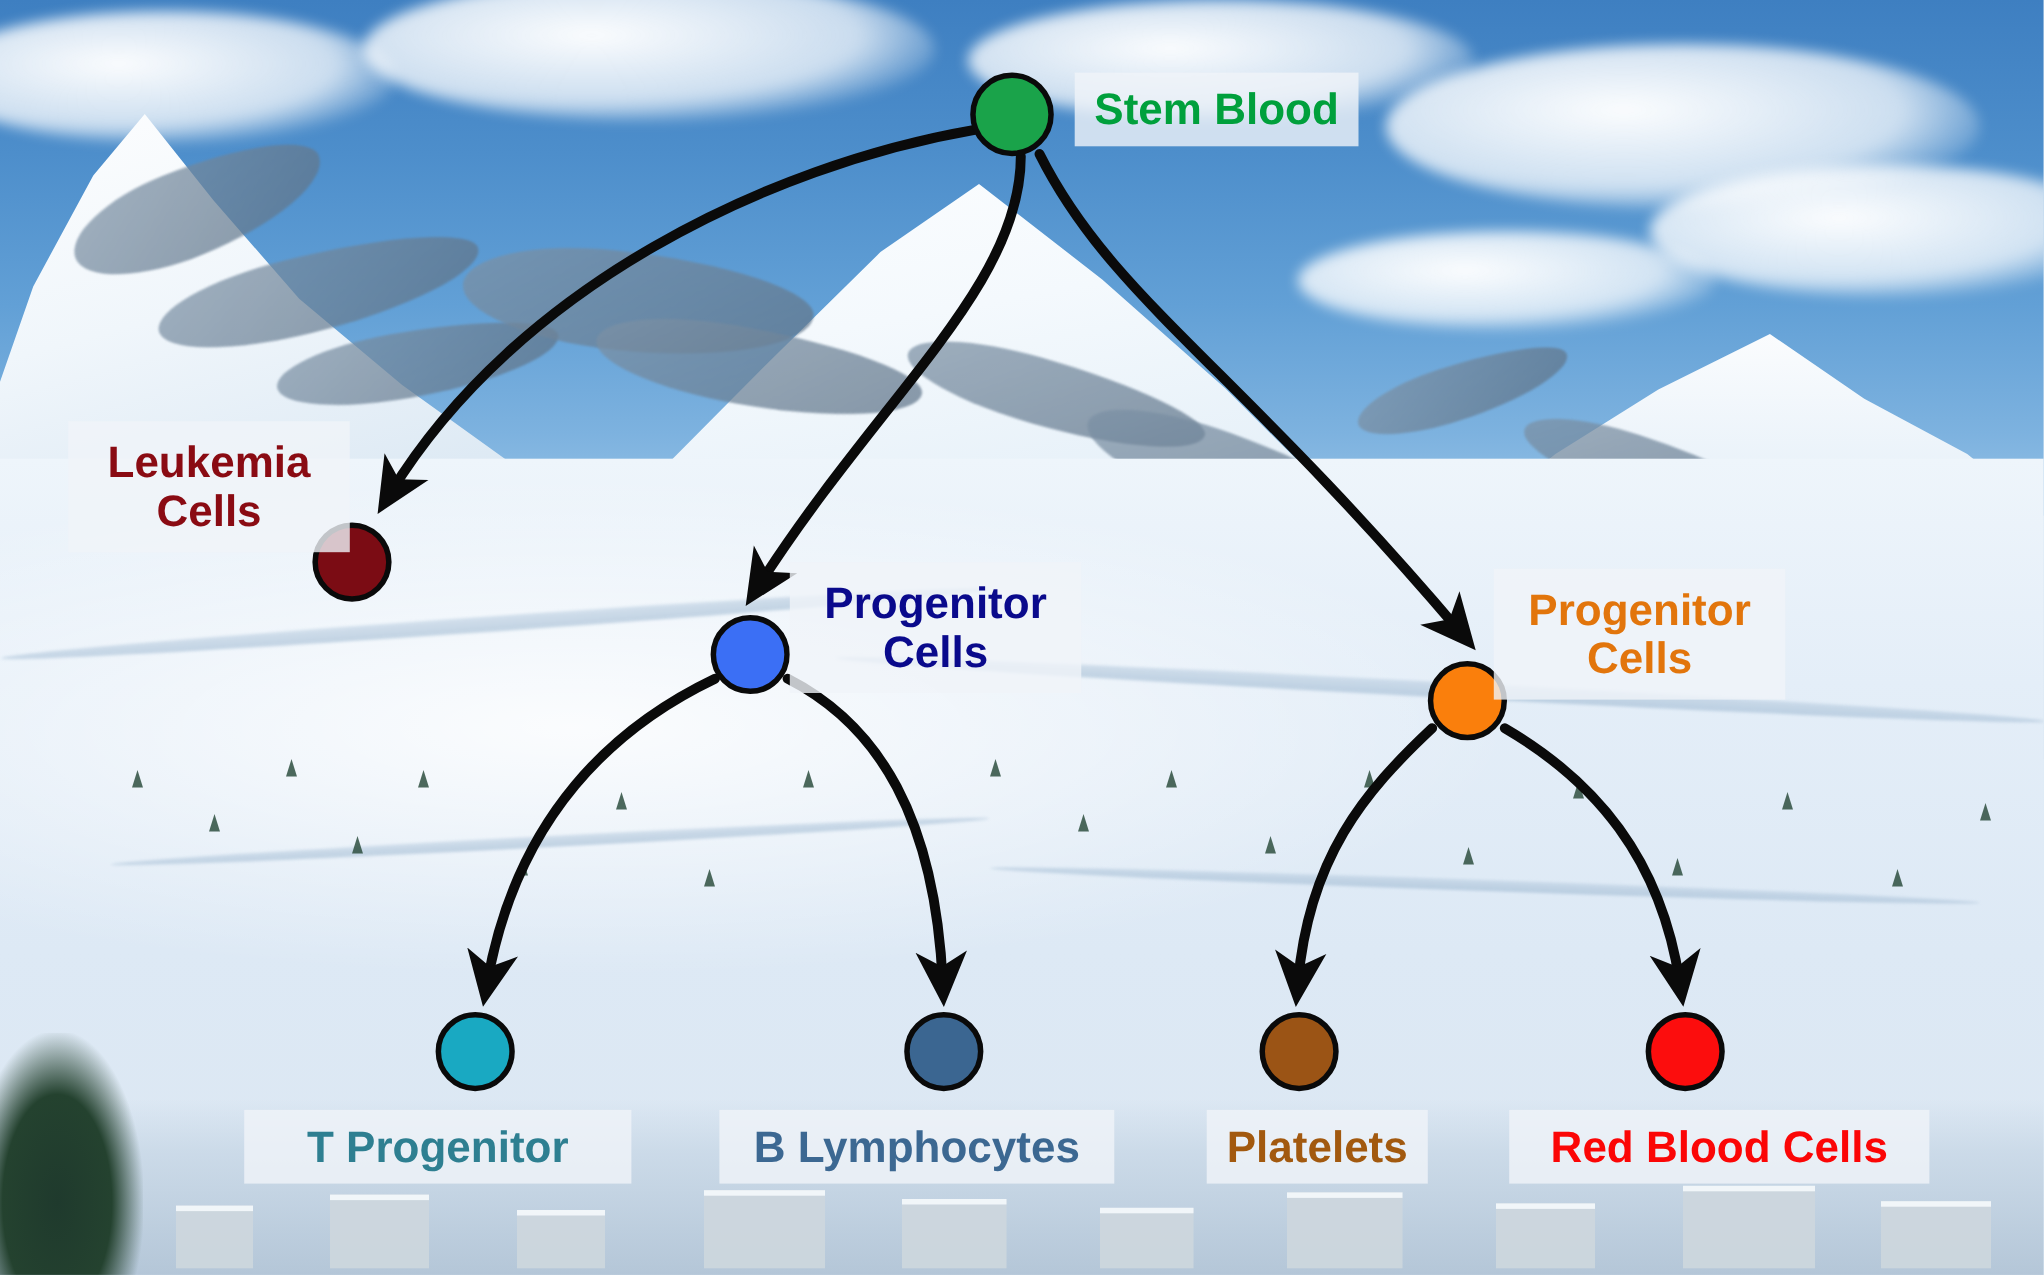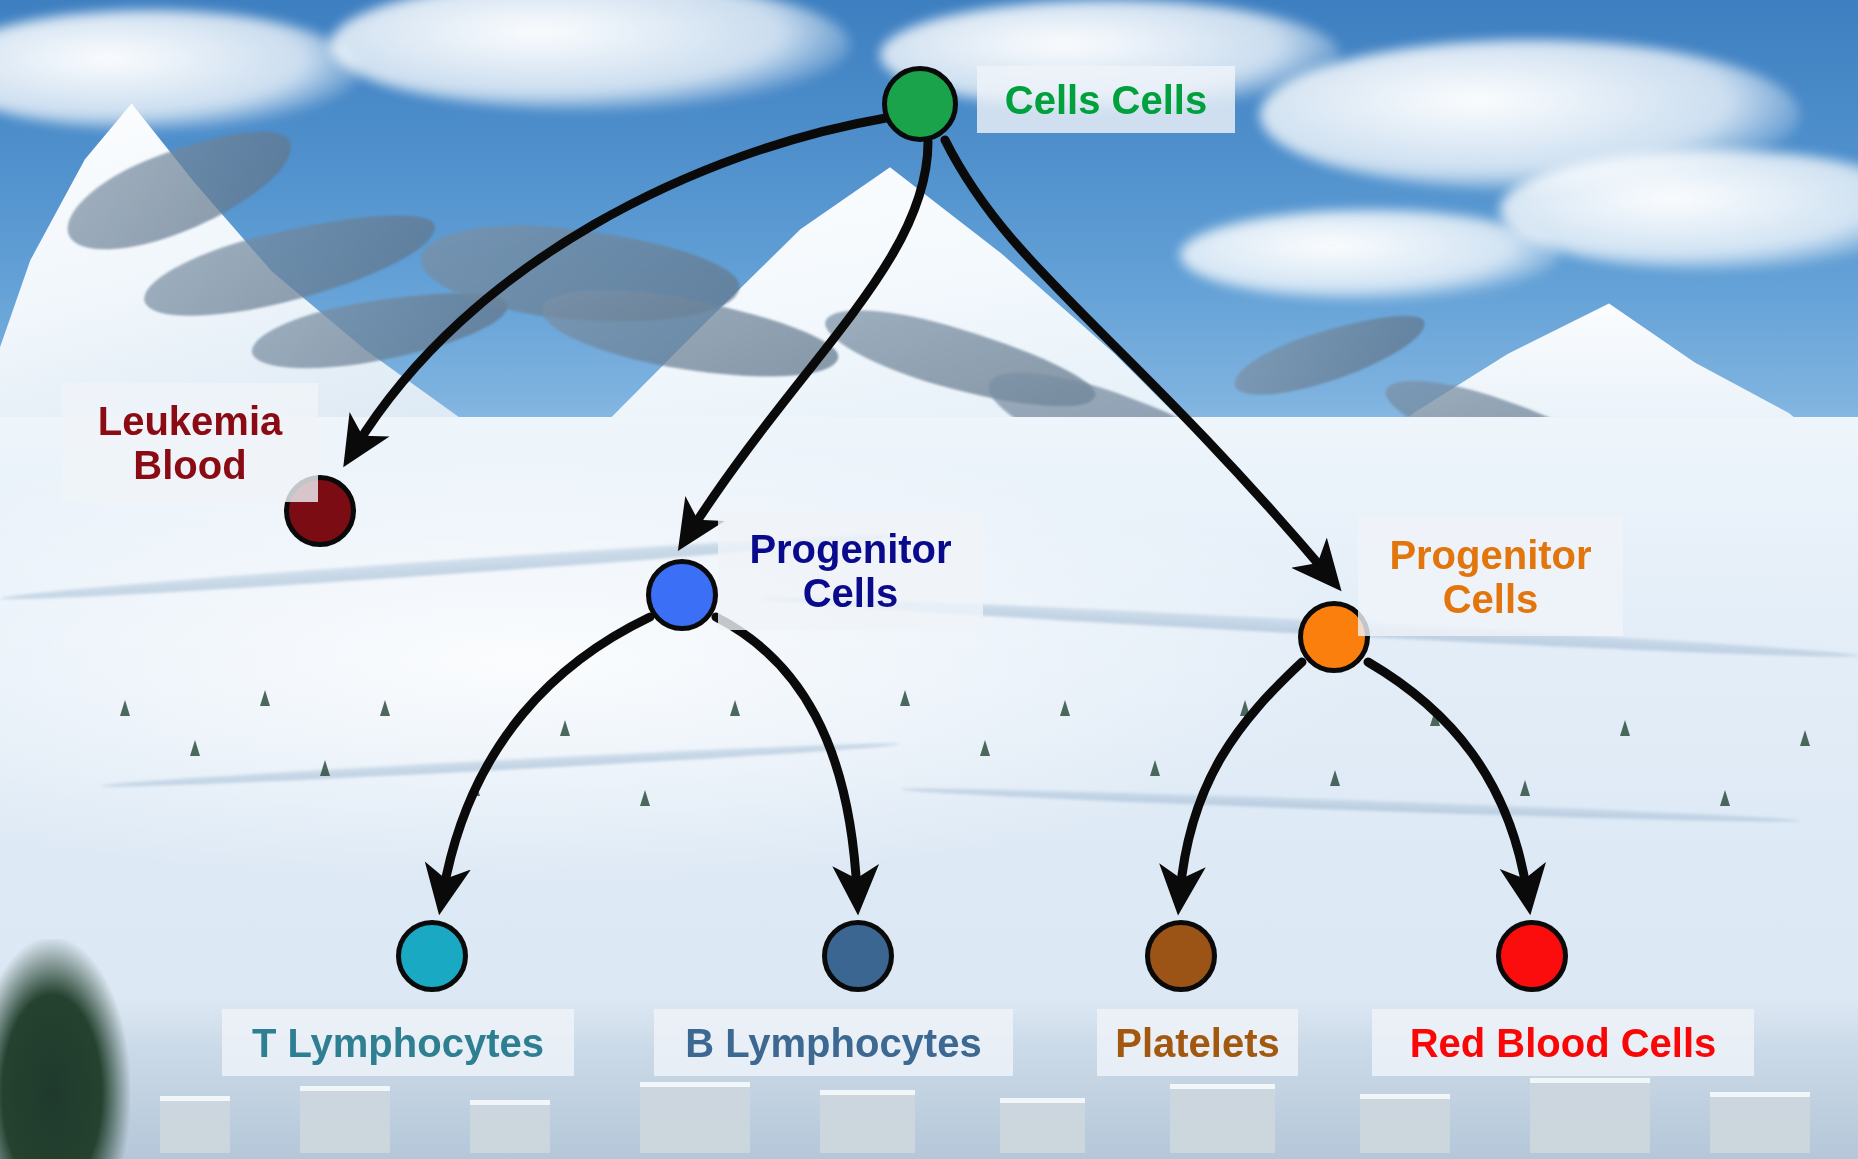--- a/index.html
+++ b/index.html
@@ -209,32 +209,32 @@
         <path d="M 945,140 C 1010,270 1120,330 1327,574"></path>
         <path d="M 650,617 C 560,660 470,740 443,893"></path>
         <path d="M 716,617 C 800,660 850,745 857,893"></path>
         <path d="M 1302,662 C 1240,720 1190,780 1180,893"></path>
         <path d="M 1368,662 C 1450,710 1510,780 1527,893"></path>
       </g>
   </svg>
 
   <div id="nodes-layer">
       <div class="node" style="left: 920px; top: 104px; width: 76px; height: 76px; background: rgb(26, 163, 74);"></div>
-      <div class="label center" style="left: 977px; top: 66px; width: 258px; min-height: 67px; color: rgb(0, 160, 60); font-size: 40px; display: flex; align-items: center; justify-content: center;">Cells Cells</div>
+      <div class="label center" style="left: 977px; top: 66px; width: 258px; min-height: 67px; color: rgb(0, 160, 60); font-size: 40px; display: flex; align-items: center; justify-content: center;">Stem Blood</div>
       <div class="node" style="left: 320px; top: 511px; width: 72px; height: 72px; background: rgb(123, 12, 20);"></div>
       <div class="label center" style="left: 62px; top: 383px; width: 256px; min-height: 119px; color: rgb(138, 11, 19); font-size: 40px; display: flex; align-items: center; justify-content: center;">Leukemia
-Blood</div>
+Cells</div>
       <div class="node" style="left: 682px; top: 595px; width: 72px; height: 72px; background: rgb(59, 111, 245);"></div>
       <div class="label center" style="left: 718px; top: 511px; width: 265px; min-height: 119px; color: rgb(10, 10, 140); font-size: 40px; display: flex; align-items: center; justify-content: center;">Progenitor
 Cells</div>
       <div class="node" style="left: 1334px; top: 637px; width: 72px; height: 72px; background: rgb(250, 127, 12);"></div>
       <div class="label center" style="left: 1358px; top: 517px; width: 265px; min-height: 119px; color: rgb(226, 117, 12); font-size: 40px; display: flex; align-items: center; justify-content: center;">Progenitor
 Cells</div>
       <div class="node" style="left: 432px; top: 956px; width: 72px; height: 72px; background: rgb(25, 169, 194);"></div>
-      <div class="label center" style="left: 222px; top: 1009px; width: 352px; min-height: 67px; color: rgb(46, 127, 145); font-size: 40px; display: flex; align-items: center; justify-content: center;">T Lymphocytes</div>
+      <div class="label center" style="left: 222px; top: 1009px; width: 352px; min-height: 67px; color: rgb(46, 127, 145); font-size: 40px; display: flex; align-items: center; justify-content: center;">T Progenitor</div>
       <div class="node" style="left: 858px; top: 956px; width: 72px; height: 72px; background: rgb(59, 102, 145);"></div>
       <div class="label center" style="left: 654px; top: 1009px; width: 359px; min-height: 67px; color: rgb(60, 104, 146); font-size: 40px; display: flex; align-items: center; justify-content: center;">B Lymphocytes</div>
       <div class="node" style="left: 1181px; top: 956px; width: 72px; height: 72px; background: rgb(155, 84, 21);"></div>
       <div class="label center" style="left: 1097px; top: 1009px; width: 201px; min-height: 67px; color: rgb(162, 89, 15); font-size: 40px; display: flex; align-items: center; justify-content: center;">Platelets</div>
       <div class="node" style="left: 1532px; top: 956px; width: 72px; height: 72px; background: rgb(252, 13, 13);"></div>
       <div class="label center" style="left: 1372px; top: 1009px; width: 382px; min-height: 67px; color: rgb(251, 6, 6); font-size: 40px; display: flex; align-items: center; justify-content: center;">Red Blood Cells</div>
     </div>
 
 </div>
 

